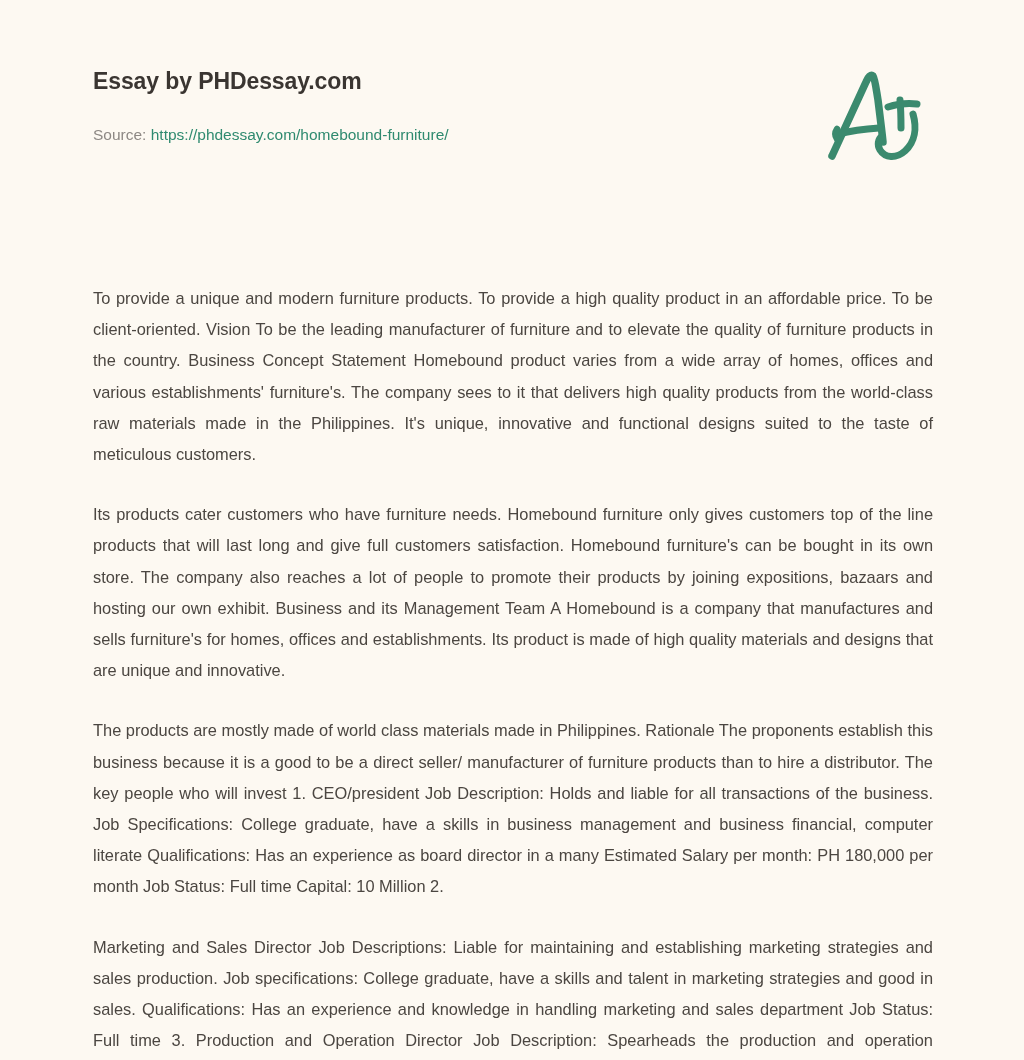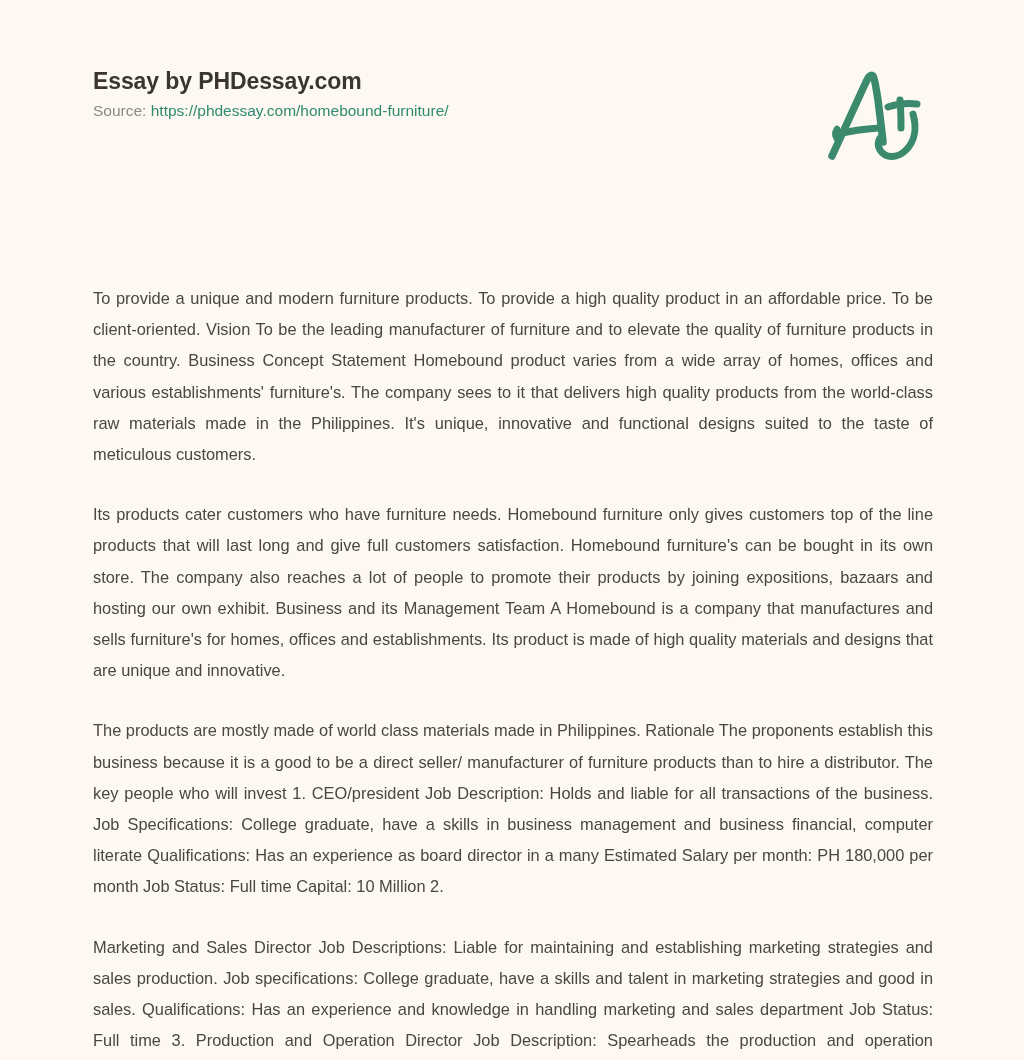--- a/index.html
+++ b/index.html
@@ -32,21 +32,21 @@
   }
   .brand-line {
     font-size: 23px;
     font-weight: bold;
     color: #3a3531;
     letter-spacing: -0.1px;
     line-height: 30px;
     white-space: nowrap;
   }
   .source-line {
-    margin-top: 4px;
+    margin-top: 28px;
     font-size: 15.5px;
     line-height: 22px;
     color: #8d8884;
     white-space: nowrap;
   }
   .source-url {
     color: #2f8a6f;
   }
 
   

